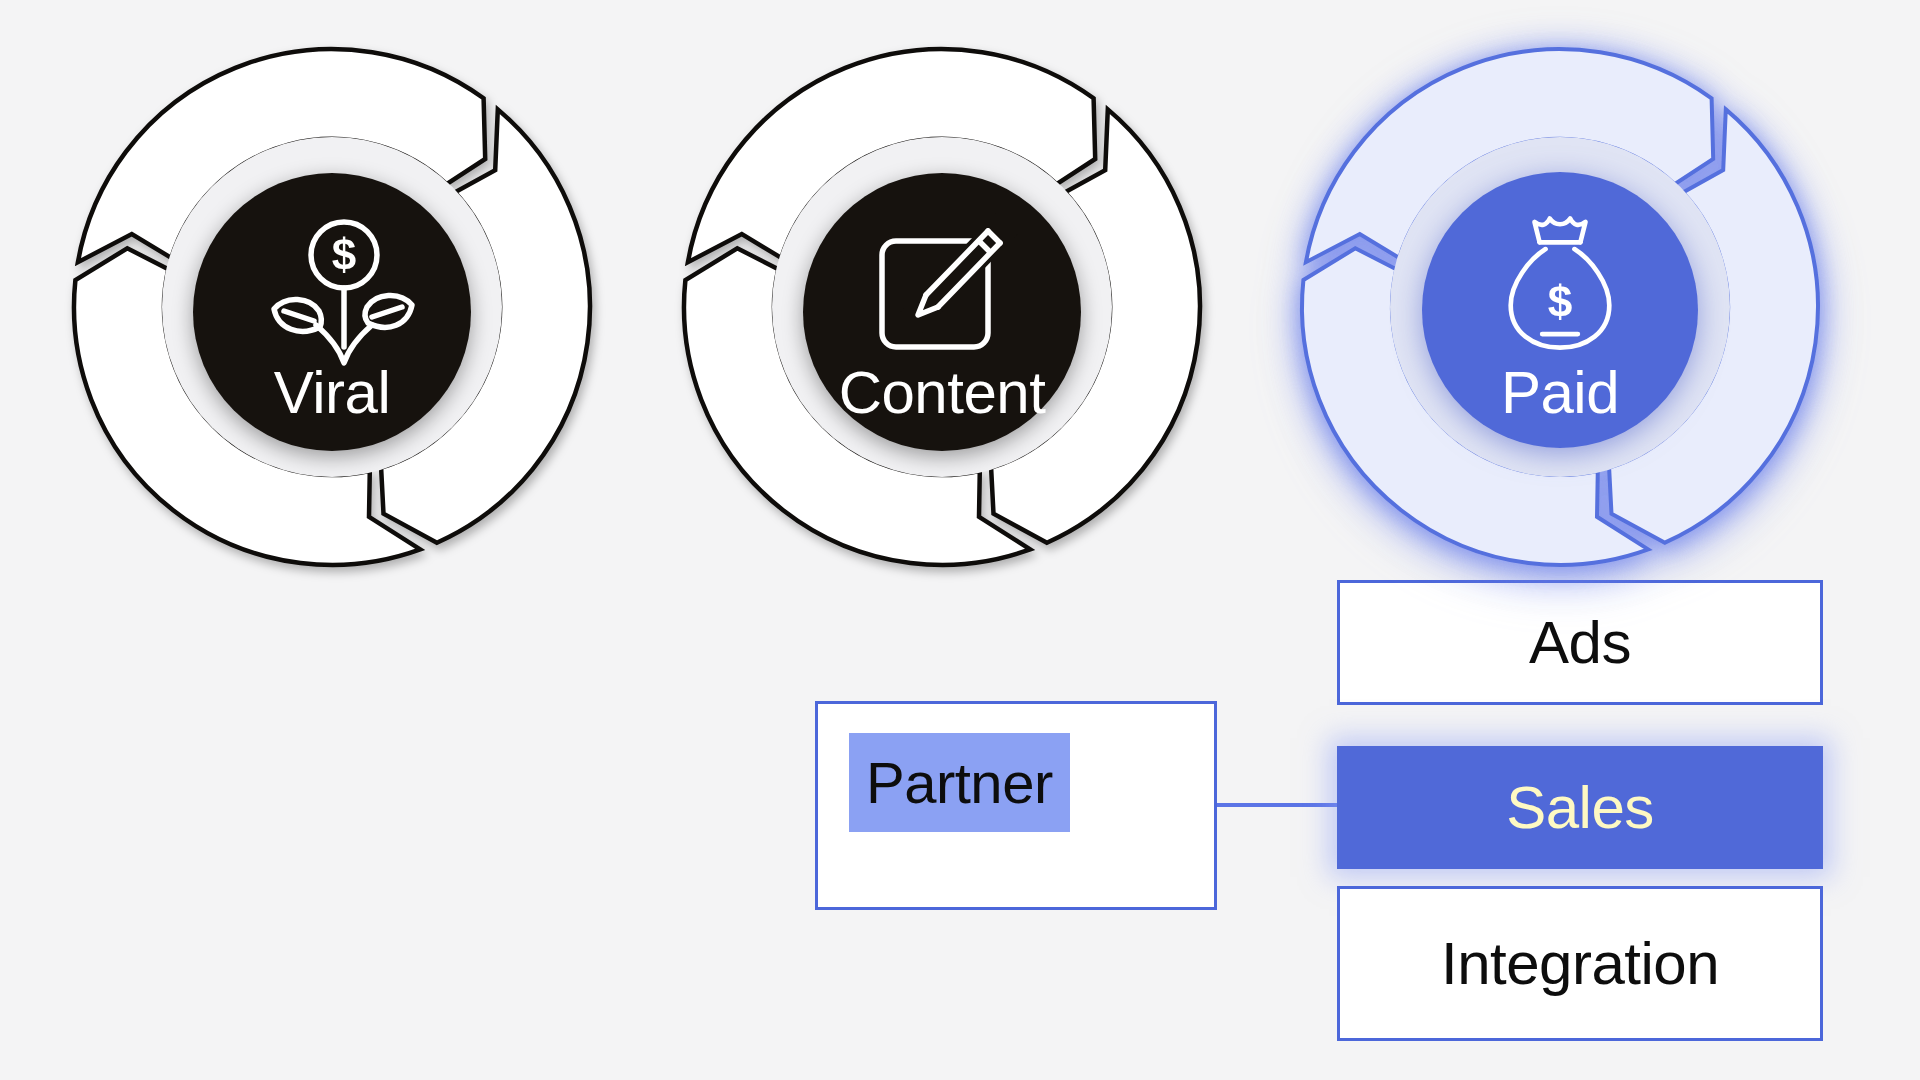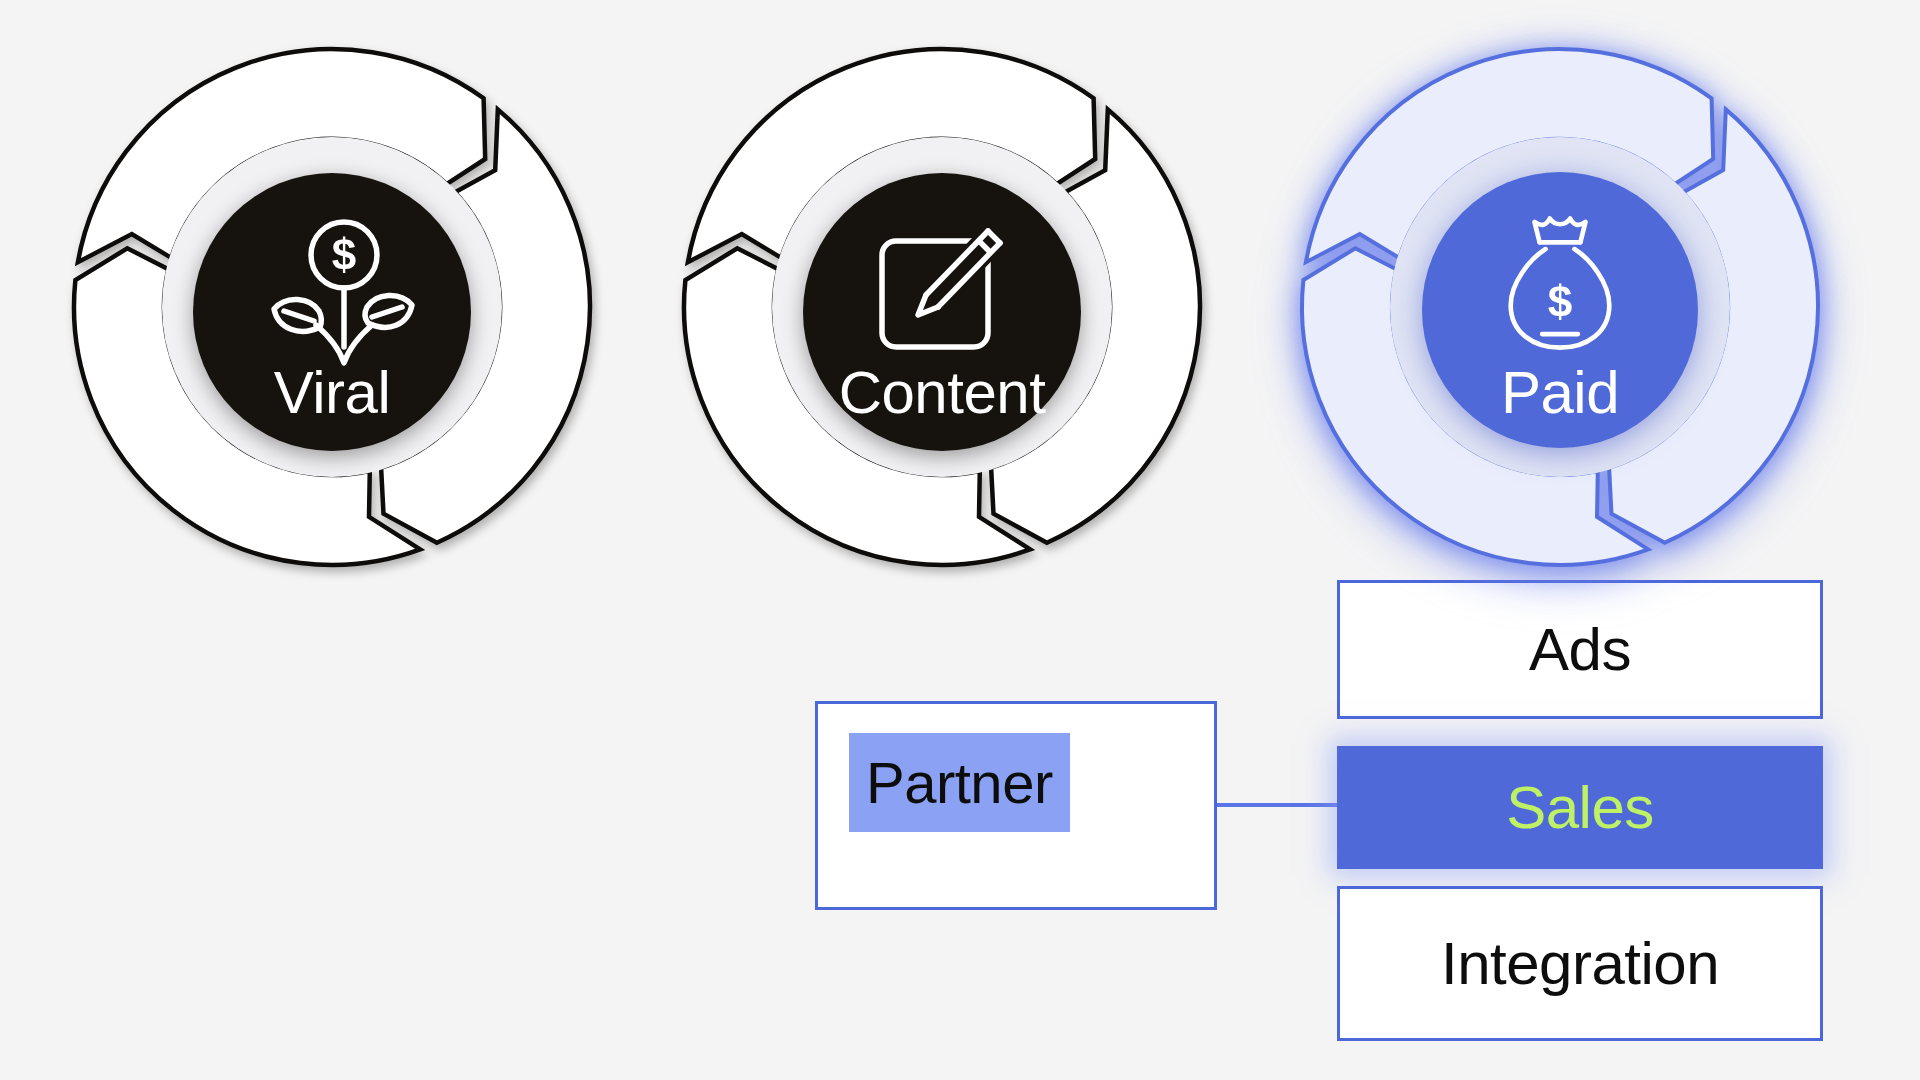--- a/index.html
+++ b/index.html
@@ -26,22 +26,22 @@
   .dollar-bag-glyph{font-size:52px;}
   .pencil-halo{stroke:var(--core-dark,#16120e);stroke-width:30;stroke-linecap:square;}
   .loop-label{fill:#ffffff;font-size:60px;text-anchor:middle;letter-spacing:-0.5px;}
   
   .chan-box{
     position:absolute;left:1337px;width:486px;box-sizing:border-box;
     display:flex;align-items:center;justify-content:center;
     font-size:60px;letter-spacing:-0.5px;color:var(--text-dark,#0d0d0d);
   }
   .chan-outline{background:#ffffff;border:3px solid var(--box-border,#4c67da);}
-  #box-ads{top:580px;height:139px;}
-  #box-sales{top:746px;height:123px;background:var(--blue,#5069d8);color:#bef264;
+  #box-ads{top:580px;height:125px;}
+  #box-sales{top:746px;height:123px;background:var(--blue,#5069d8);color:#fef9c3;
     box-shadow:0 0 26px 8px rgba(140,158,245,0.5);}
   #box-integration{top:886px;height:155px;}
   .partner-box{
     position:absolute;left:815px;top:701px;width:402px;height:209px;box-sizing:border-box;
     background:#ffffff;border:3px solid var(--box-border,#4c67da);
     padding:29px 0 0 31px;
   }
   .hl{
     width:max-content;background:var(--highlight,#8ba1f3);color:var(--text-dark,#0d0d0d);
     font-size:58px;line-height:63px;padding:18px 17px;margin-bottom:17px;letter-spacing:-0.5px;

